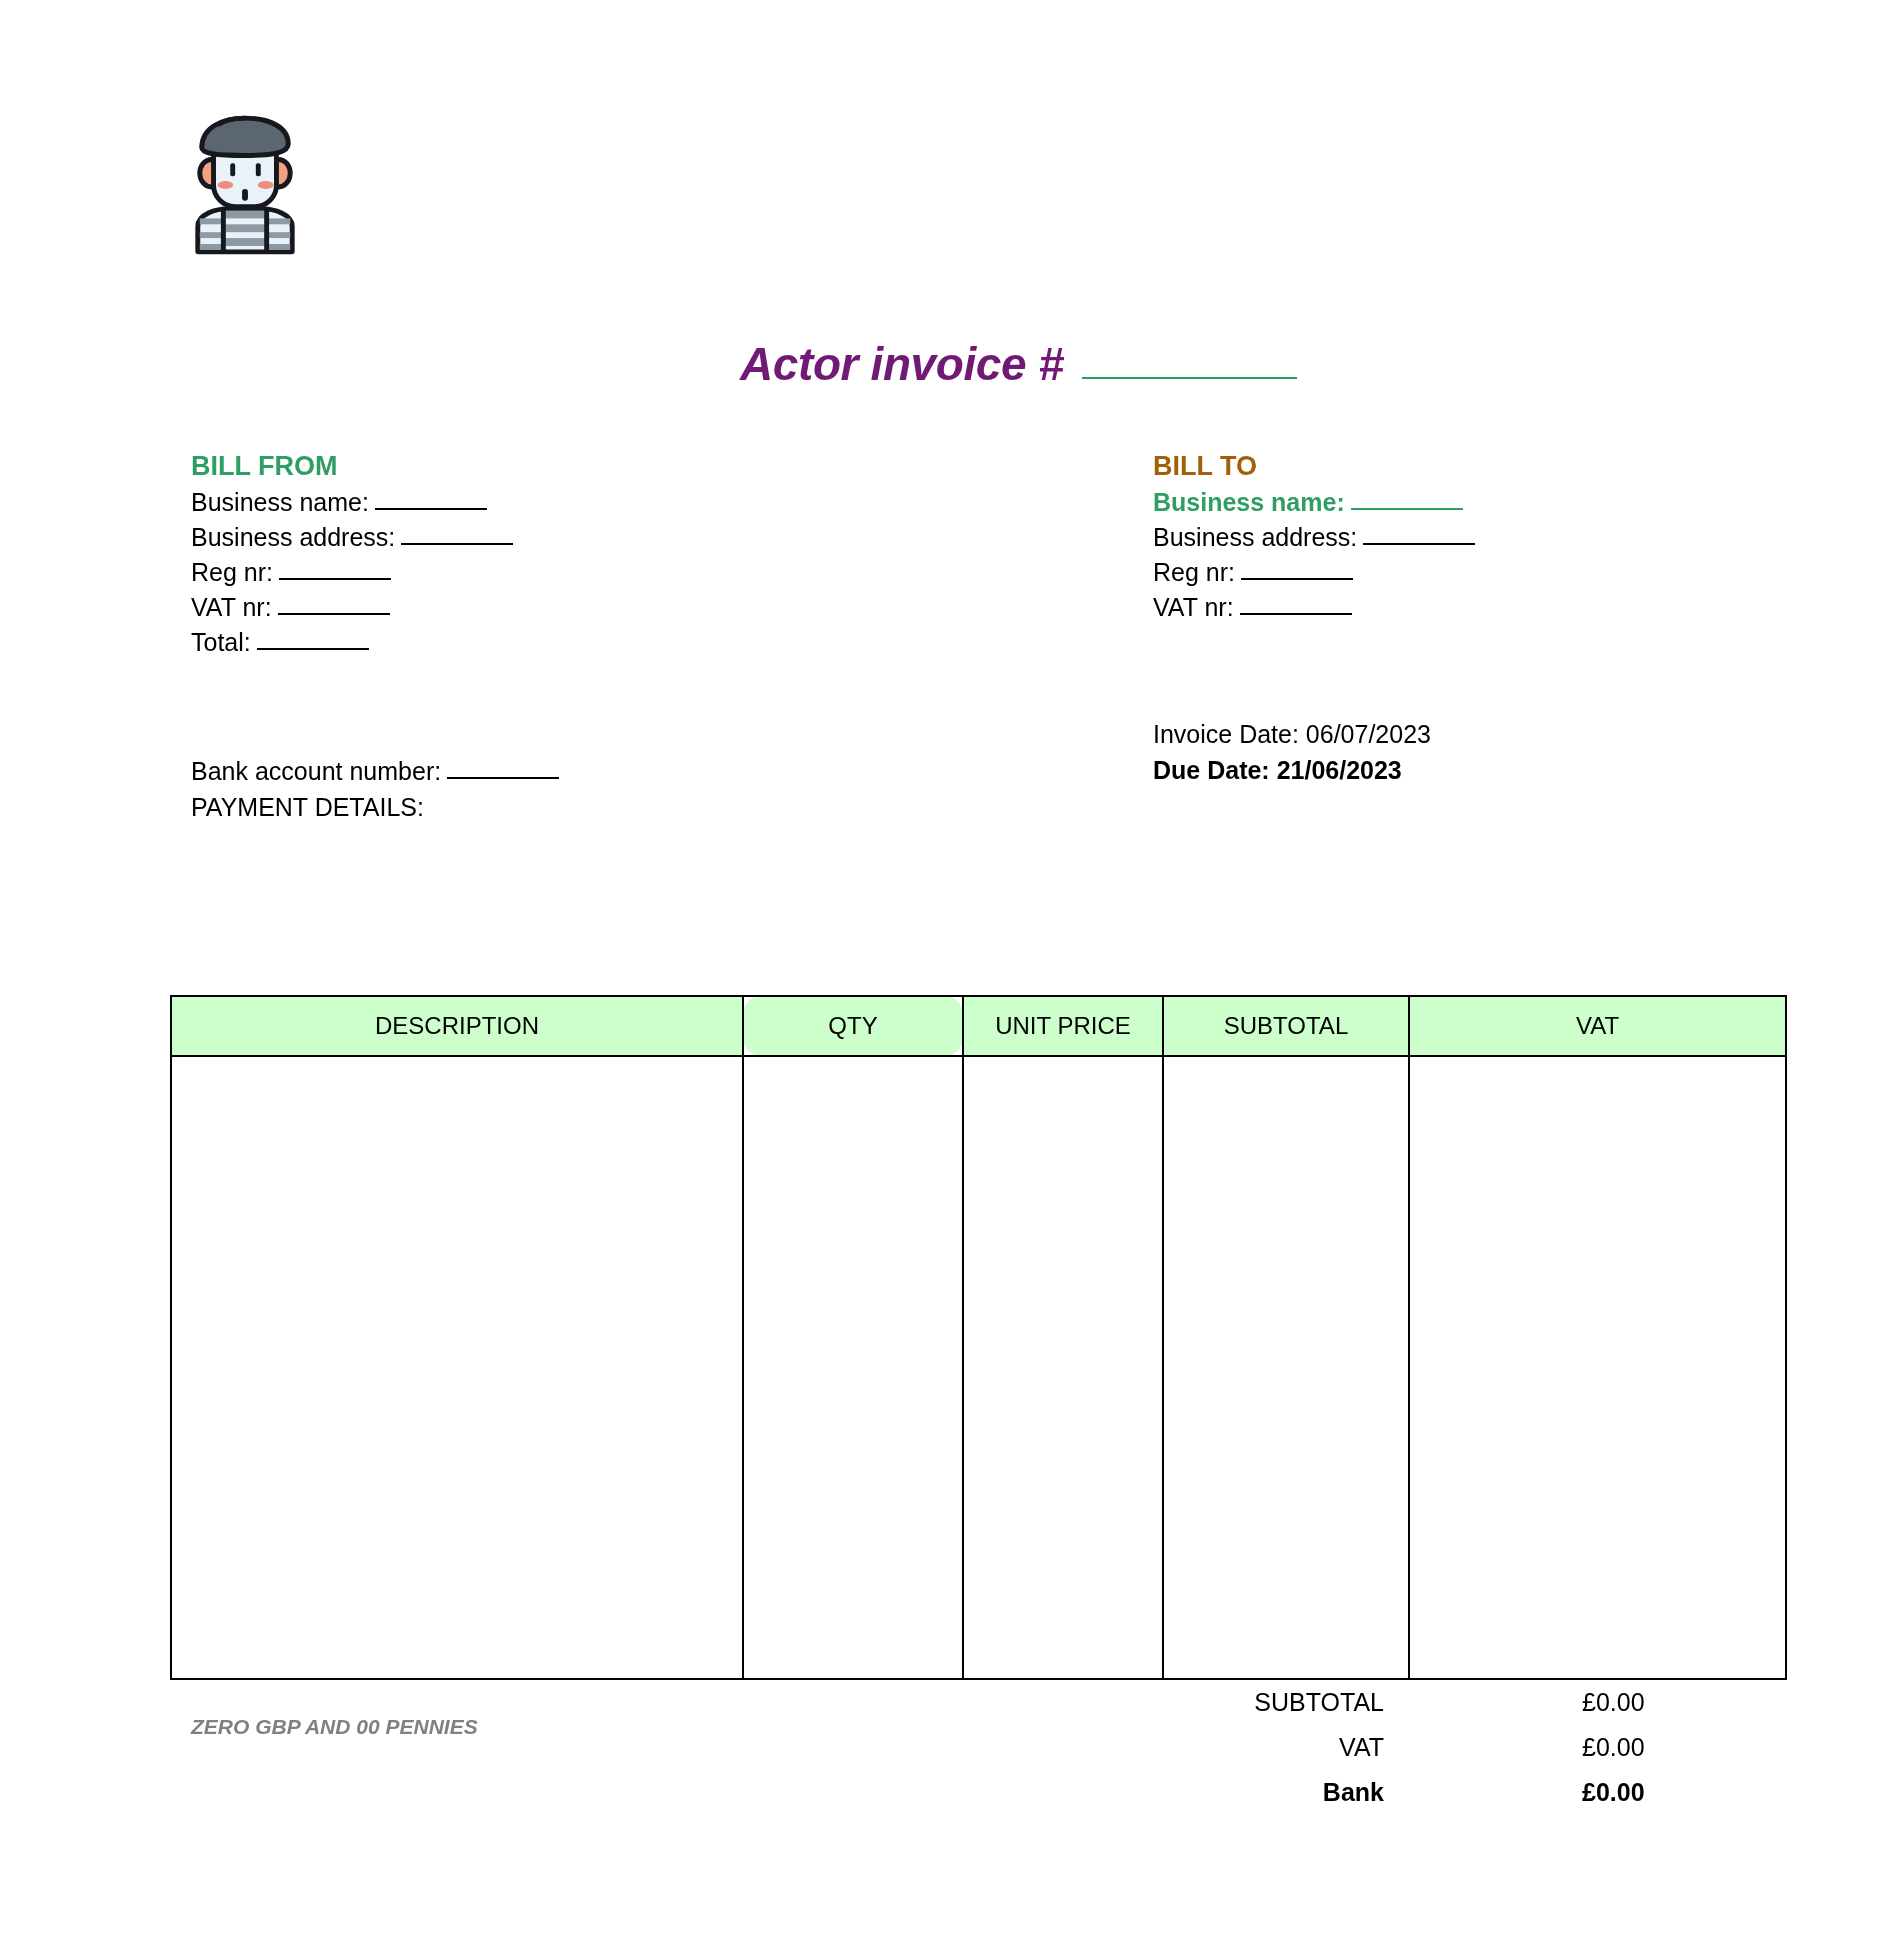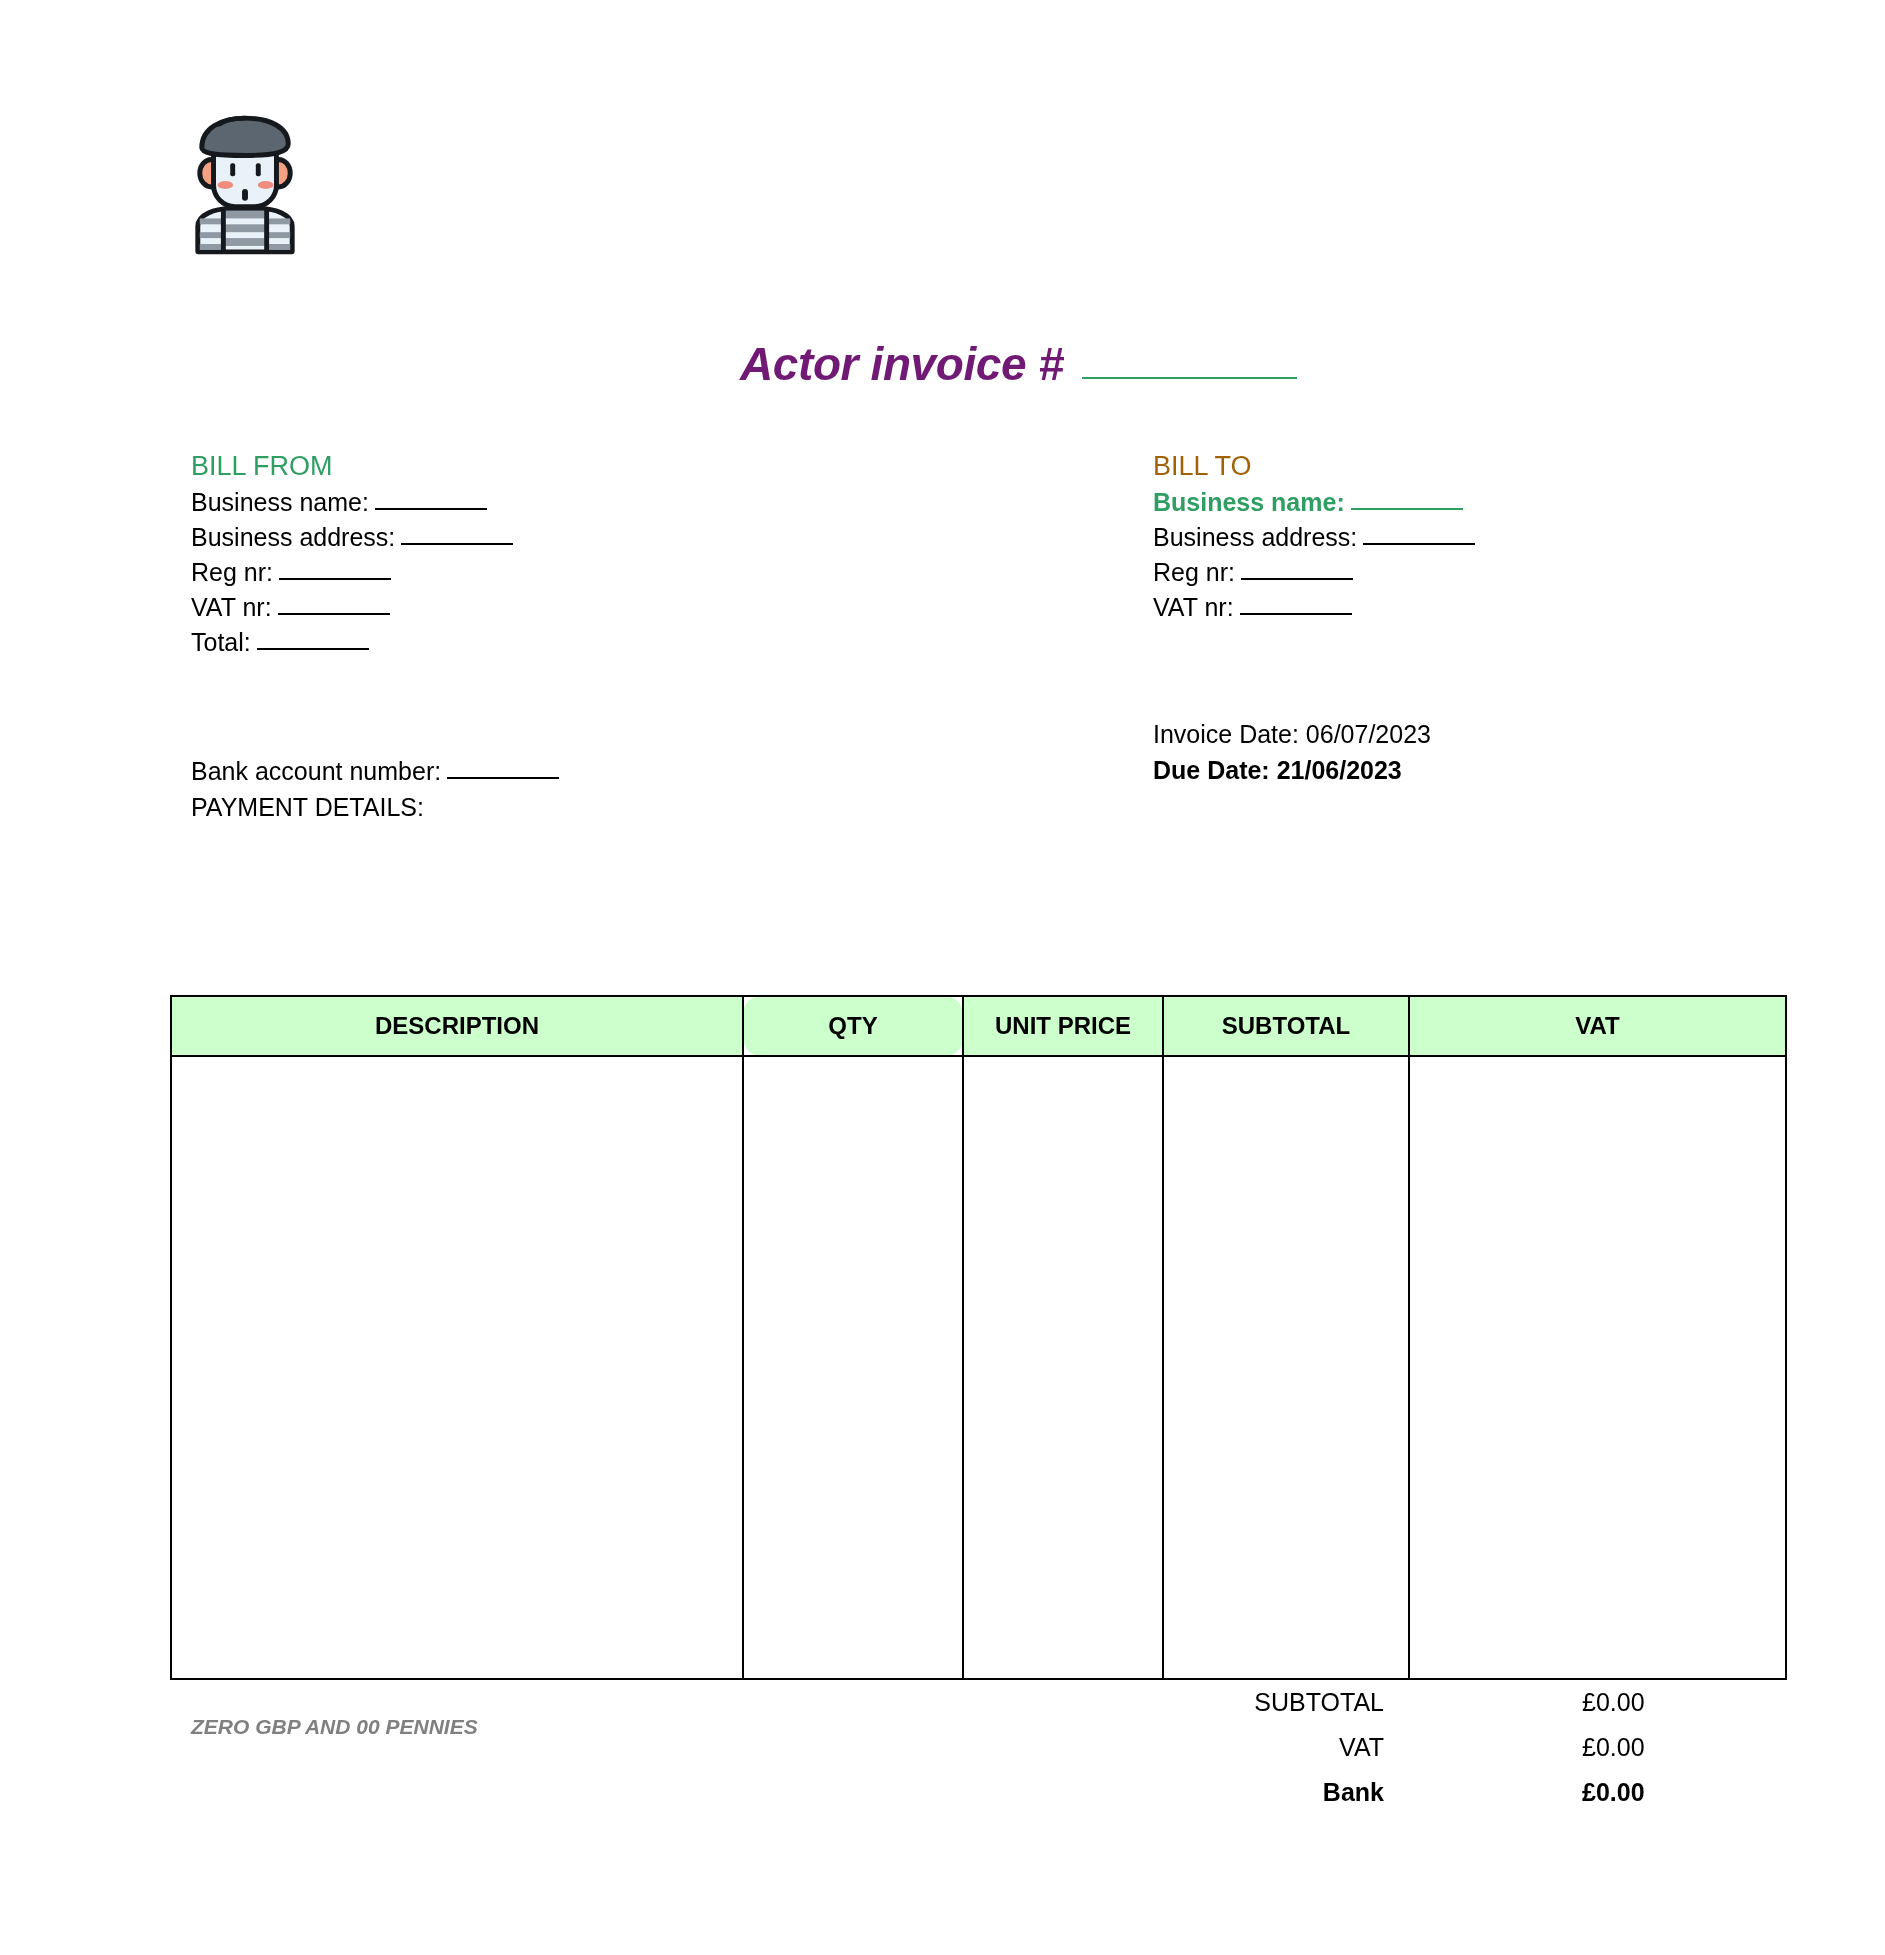--- a/index.html
+++ b/index.html
@@ -50,21 +50,21 @@
     width: 562px;
   }
   .bill-to {
     position: absolute;
     left: 1153px;
     top: 448px;
     width: 562px;
   }
   .block-heading {
     font-size: 27px;
-    font-weight: normal;
+    font-weight: bold;
     line-height: 37px;
     white-space: nowrap;
   }
   .block-heading.green { color: #2E9E63; }
   .block-heading.black { color: #a16207; }
   .field-line {
     font-size: 25px;
     line-height: 35px;
     white-space: nowrap;
     color: #000000;
@@ -115,21 +115,21 @@
   }
   .items-table th,
   .items-table td {
     border: 2.2px solid #000000;
     padding: 0;
   }
   .items-table thead th {
     background: #CCFFCC;
     height: 58px;
     font-size: 24px;
-    font-weight: bold;
+    font-weight: normal;
     text-align: center;
     vertical-align: middle;
   }
   .items-table tbody td {
     height: 621px;
     vertical-align: top;
     background: #ffffff;
   }
   .col-desc  { width: 570px; }
   .col-qty   { width: 218px; border-radius: 18px; }

